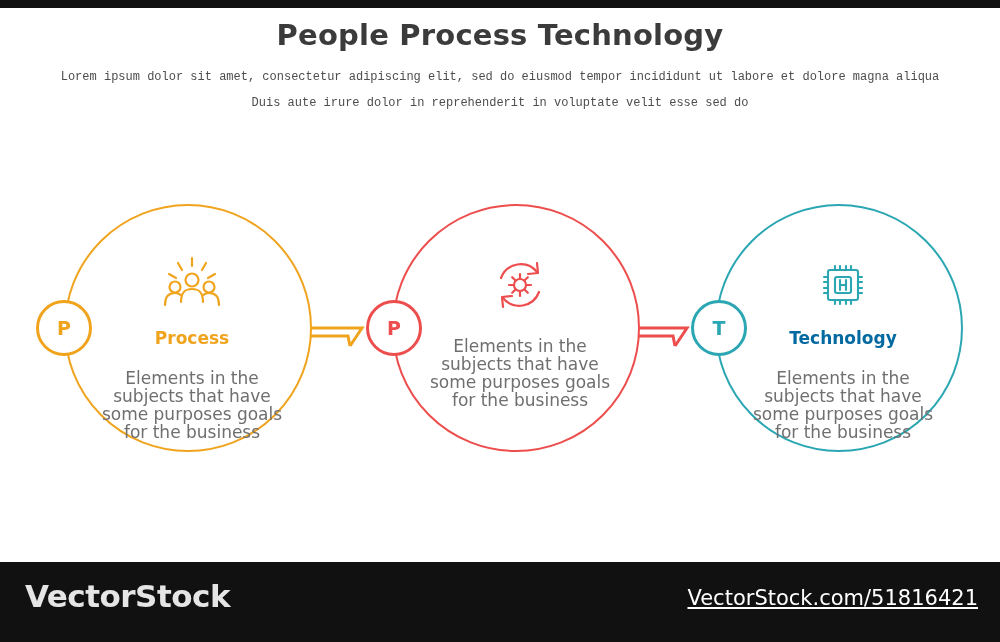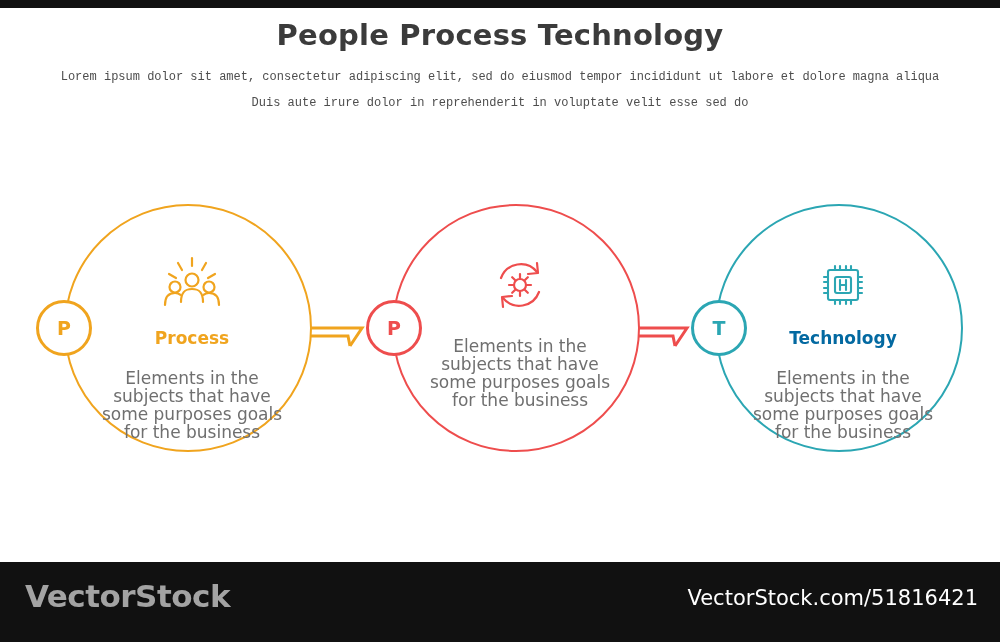--- a/index.html
+++ b/index.html
@@ -121,33 +121,34 @@
     left: 0;
     top: 562px;
     width: 1000px;
     height: 80px;
     background: #111111;
   }
   .footer .brand {
     position: absolute;
     left: 25px;
     top: 16px;
-    color: #a3a3a3;
+    color: #e5e5e5;
     font-size: 31px;
     font-weight: bold;
     letter-spacing: -0.5px;
     font-family: "DejaVu Sans", sans-serif;
   }
   .footer .url {
     position: absolute;
     right: 22px;
     top: 24px;
     color: #ffffff;
     font-size: 21px;
     font-family: "DejaVu Sans", sans-serif;
+    text-decoration: underline;
   }
   .topbar {
     position: absolute;
     left: 0; top: 0;
     width: 1000px;
     height: 8px;
     background: #111111;
   }
   .bottomedge {
     position: absolute;

